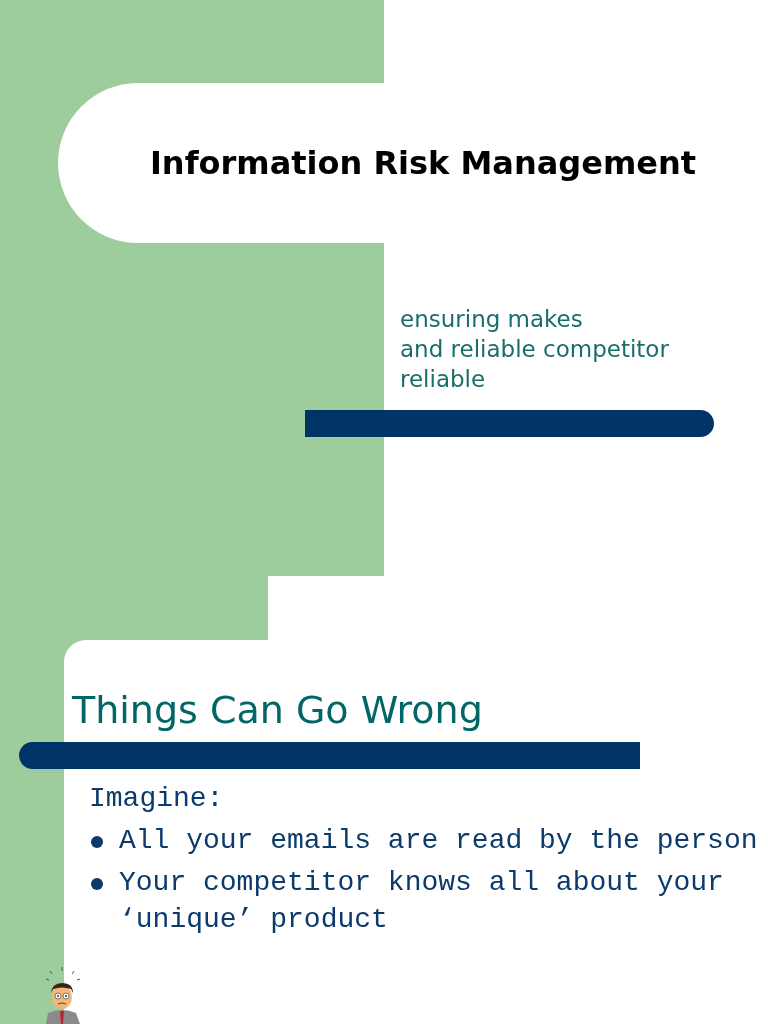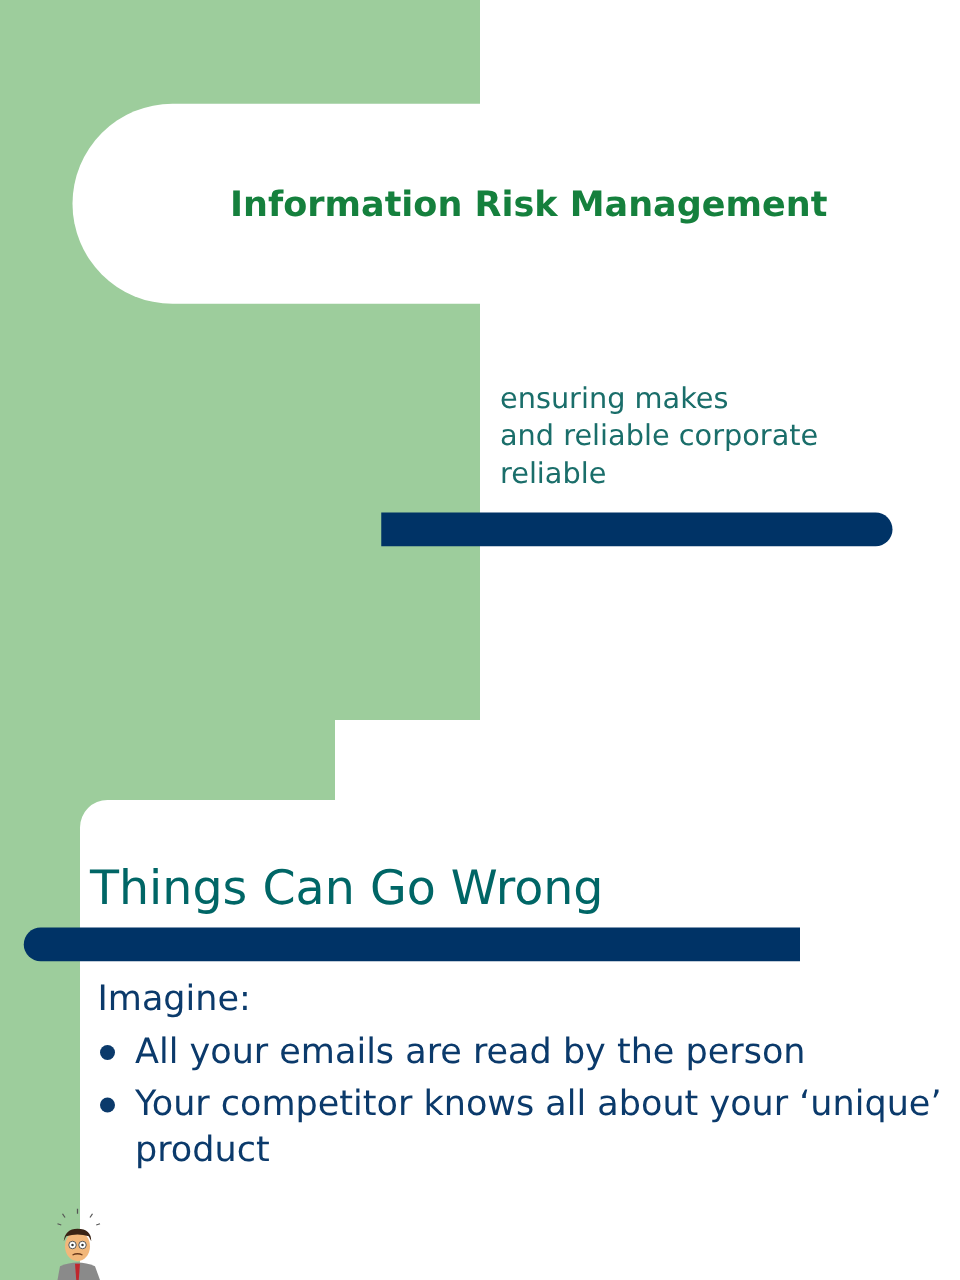--- a/index.html
+++ b/index.html
@@ -6,52 +6,52 @@
   body { width:768px; height:1024px; position:relative; overflow:hidden; background:#ffffff;
          font-family:"DejaVu Sans", sans-serif; }
   .abs { position:absolute; }
 
   
   .s1-green { left:0; top:0; width:384px; height:576px; background:#9dcd9c; }
   .s1-pill  { left:58px; top:83px; width:710px; height:160px; background:#ffffff;
               border-radius:80px 0 0 80px; }
   .s1-title { left:58px; top:83px; width:690px; height:160px; display:flex; align-items:center;
               justify-content:center; padding-left:40px; box-sizing:border-box;
-              color:#15803d; font-weight:bold; font-size:28px; white-space:nowrap;text-align:right; }
+              color:#000000; font-weight:bold; font-size:32px; white-space:nowrap;text-align:right; }
   .s1-sub   { left:400px; top:304px; color:#1a6e6a; font-size:23px; line-height:30px; }
   .s1-sub div { white-space:nowrap; }
   .s1-bar   { left:305px; top:410px; width:409px; height:27px; background:#003366;
               border-radius:0 14px 14px 0; }
 
   
   .s2-green-a { left:0; top:576px; width:268px; height:448px; background:#9dcd9c; }
   .s2-card    { left:64px; top:640px; width:704px; height:384px; background:#ffffff;
                 border-top-left-radius:22px; }
   .s2-white-top { left:268px; top:576px; width:500px; height:64px; background:#ffffff; }
   .s2-title   { left:72px; top:686px; color:#006666; font-weight:normal; font-size:38px;
                 white-space:nowrap; line-height:48px; }
   .s2-bar     { left:19px; top:742px; width:621px; height:27px; background:#003366;
                 border-radius:14px 0 0 14px; }
-  .s2-body    { left:78px; top:780px; color:#0b3a6b; font-size:28px; line-height:37px; width:680px; }
+  .s2-body    { left:89px; top:780px; color:#0b3a6b; font-size:28px; line-height:37px; width:680px;font-family:Liberation Mono, monospace; }
   .s2-intro   { white-space:nowrap; margin-bottom:5px; }
   .bullet     { position:relative; padding-left:30px; margin-bottom:5px; }
   .bullet .dot { position:absolute; left:2px; top:14px; width:12px; height:12px; border-radius:50%;
                  background:#0b3a6b; }
 
   .clipart { left:40px; top:965px; width:52px; height:59px; }
 </style>
 </head>
 <body>
 
 <div class="abs s1-green"></div>
 <div class="abs s1-pill"></div>
 <div class="abs s1-title">Information Risk Management</div>
 <div class="abs s1-sub">
   <div>ensuring makes</div>
-  <div>and reliable corporate</div>
+  <div>and reliable competitor</div>
   <div>reliable</div>
 </div>
 <div class="abs s1-bar"></div>
 
 <div class="abs s2-green-a"></div>
 <div class="abs s2-white-top"></div>
 <div class="abs s2-card"></div>
 <div class="abs s2-title">Things Can Go Wrong</div>
 <div class="abs s2-bar"></div>
 <div class="abs s2-body">

